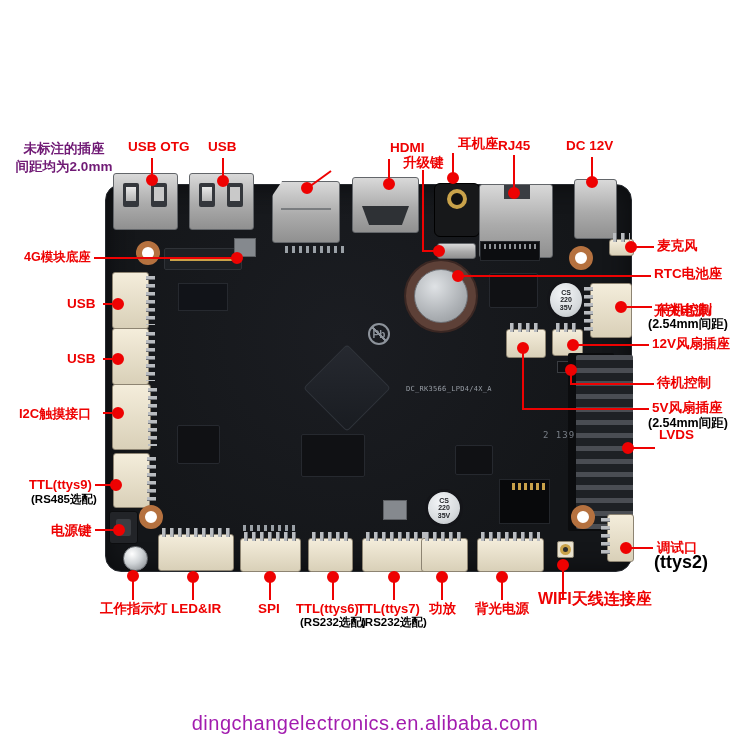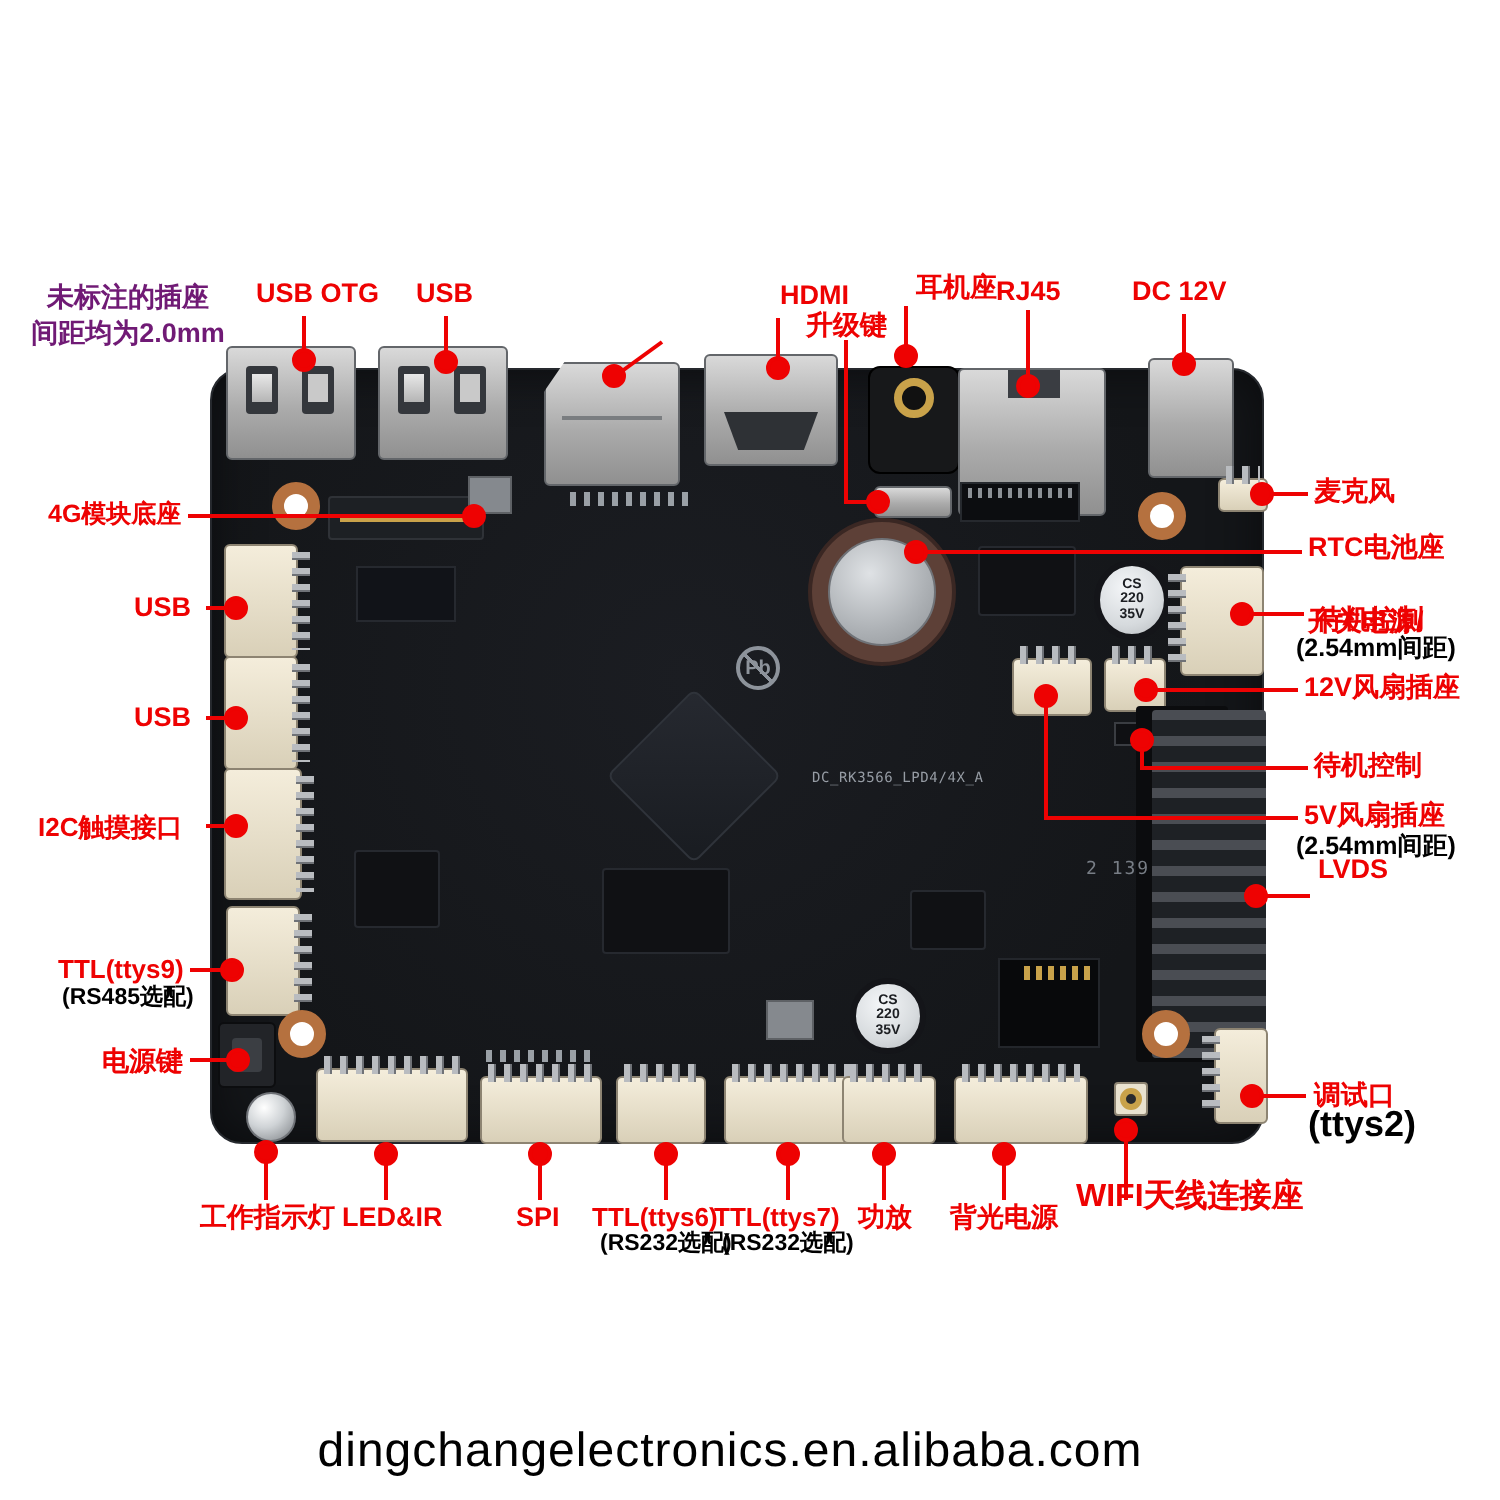--- a/index.html
+++ b/index.html
@@ -6,22 +6,22 @@
   .stage{position:relative;width:750px;height:750px;background:#fff;overflow:hidden;
          font-family:"Liberation Sans","DejaVu Sans",sans-serif;}
   
   .lbl{position:absolute;white-space:nowrap;font-weight:bold;color:#ee0202;
        font-size:13.5px;z-index:6;line-height:15px;}
   .sub{position:absolute;white-space:nowrap;font-weight:bold;color:#000;
        font-size:11.5px;z-index:6;line-height:13px;}
   .note{position:absolute;left:12px;top:140px;width:104px;text-align:center;
         font-weight:bold;color:#701a75;font-size:13.5px;line-height:18px;z-index:6;}
   .two span{display:inline-block;}
-  .wm{position:absolute;left:0;width:730px;top:712px;text-align:center;color:#000000;
-      font-size:24px;letter-spacing:.5px;z-index:6;font-weight:normal;}
+  .wm{position:absolute;left:0;width:730px;top:712px;text-align:center;color:#a21caf;
+      font-size:20px;letter-spacing:.5px;z-index:6;font-weight:normal;}
   
   .board{position:absolute;left:105px;top:184px;width:525px;height:386px;
          background:radial-gradient(circle at 45% 40%,#1b1d22,#141619 70%);
          border:1px solid #26292e;border-radius:16px;box-shadow:inset 0 0 24px #0a0b0d;}
   .cmp{position:absolute;box-sizing:border-box;z-index:2;}
   .metal{background:linear-gradient(180deg,#d9d9d9,#ababab 55%,#909090);
          border:1px solid #63666a;border-radius:3px;}
   .usb-a::before{content:"";position:absolute;left:9px;top:9px;width:16px;height:24px;
          background:#34373c;box-shadow:28px 0 0 #34373c;border-radius:2px;}
   .usb-a::after{content:"";position:absolute;left:12px;top:13px;width:10px;height:14px;

